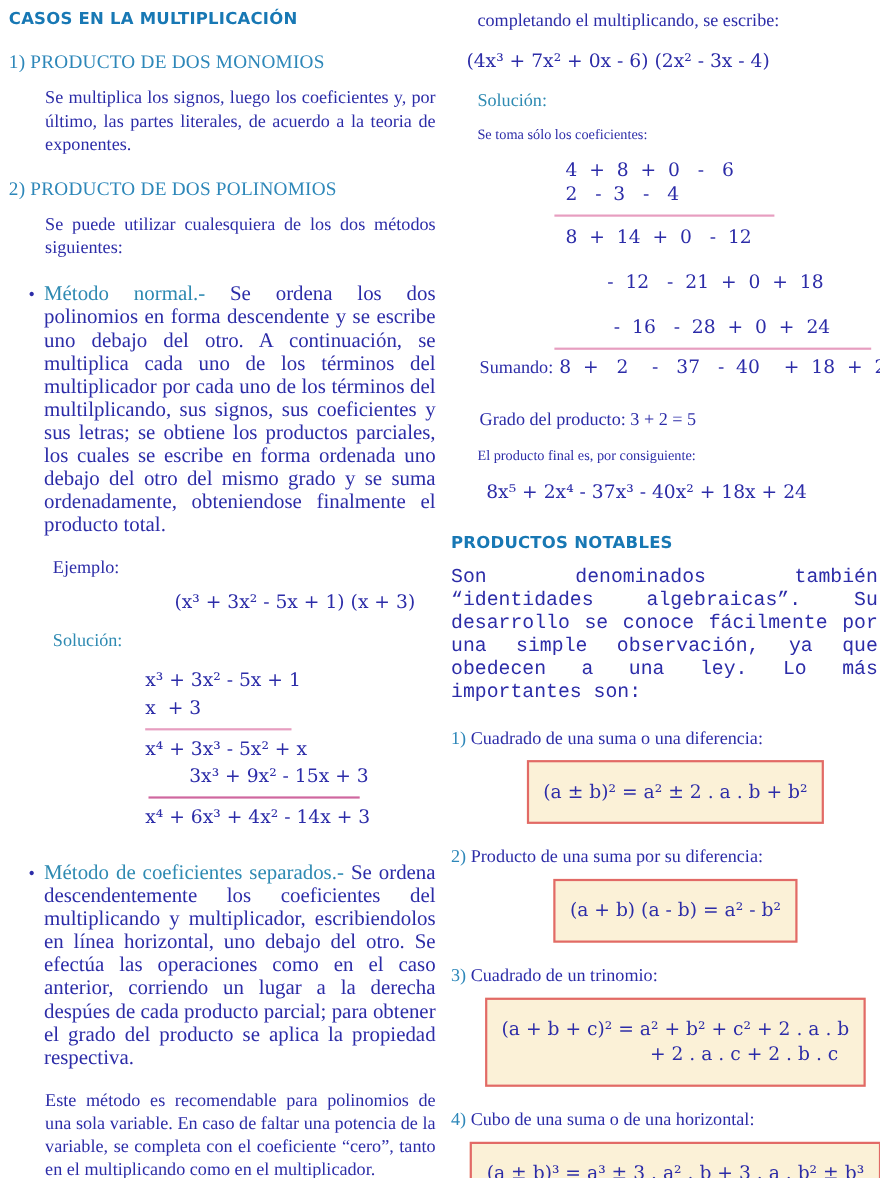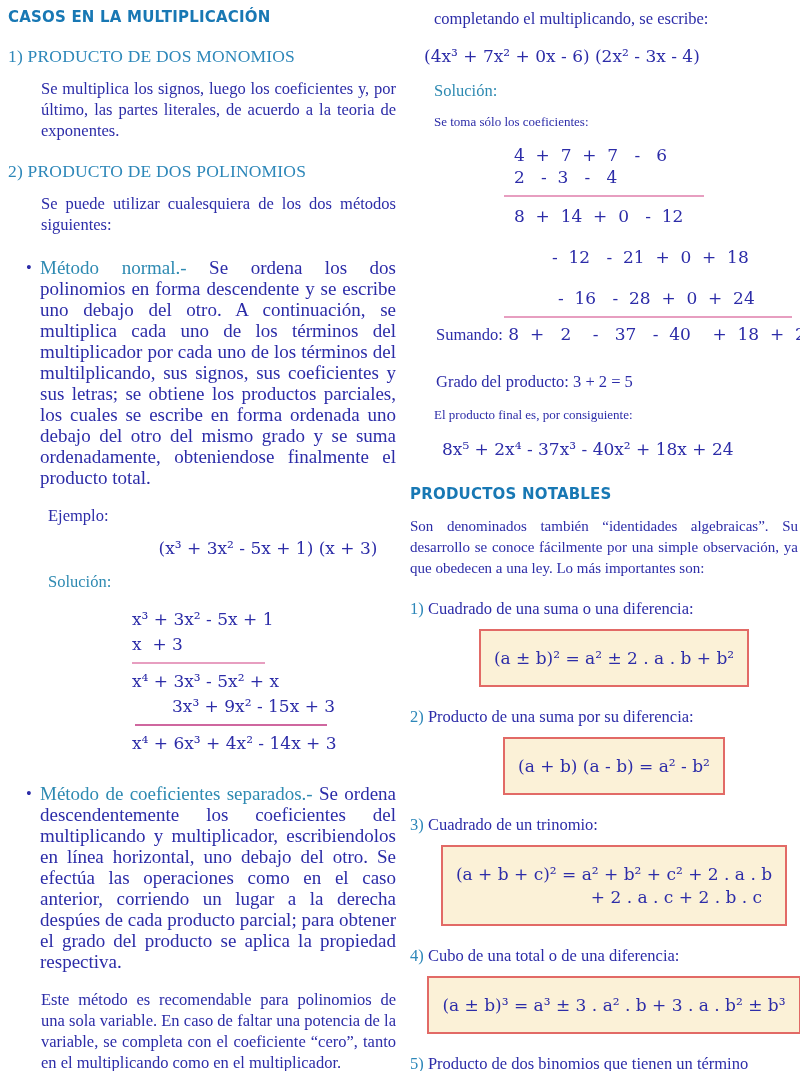--- a/index.html
+++ b/index.html
@@ -55,21 +55,21 @@
   .sum-row{margin:6px 0 0 28px;font-size:16.5px;white-space:pre;}
   .sum-row .math{font-size:17px;}
   .grade-line{margin:27px 0 0 28px;font-size:16.5px;}
   .final-text{margin:15px 0 0 26px;font-size:13px;}
   .final-formula{margin:16px 0 0 34px;}
   .notables-title{
     font-family:"DejaVu Sans","Liberation Sans",sans-serif;
     font-weight:bold;font-size:15px;letter-spacing:.2px;
     color:var(--title-blue,#1878b4);margin:26px 0 0 2px;
   }
-  .intro-para{font-size:15px;line-height:21px;text-align:justify;margin:13px 2px 0 2px;}
+  .intro-para{font-size:18px;line-height:21px;text-align:justify;margin:13px 2px 0 2px;font-family:Liberation Mono, monospace;}
   .item-head{
     font-size:16.5px;line-height:21px;margin:19px 0 0 2px;
     padding-left:22px;text-indent:-22px;
   }
   .item-num{color:var(--section-blue,#2d87b9);}
   .formula-box{
     width:fit-content;margin:10px auto 0 auto;transform:translateX(10px);
     background:var(--box-bg,#fbf1d7);
     border:2px solid var(--box-border,#e26a66);
     padding:17px 13px;text-align:center;
@@ -121,21 +121,21 @@
     <p class="math formula-center-l">(4x³ + 7x² - 6) (2x² - 3x - 4)</p>
   </div>
 
   <div class="col-right">
     <p class="cont-para">completando el multiplicando, se escribe:</p>
     <p class="math r-formula1">(4x³ + 7x² + 0x - 6) (2x² - 3x - 4)</p>
     <p class="label-line teal" style="margin:15px 0 0 26px">Solución:</p>
     <p class="final-text" style="margin-top:13px">Se toma sólo los coeficientes:</p>
 
     <div class="coef-block">
-      <div class="crow">4  +  7  +  7   -   6</div>
+      <div class="crow">4  +  8  +  0   -   6</div>
       <div class="crow">2   -  3   -   4</div>
     </div>
     <div class="rule rule-r1"></div>
     <div class="coef-block" style="margin-top:8px">
       <div class="crow">8  +  14  +  0   -  12</div>
       <div class="crow mt ind38">-  12   -  21  +  0  +  18</div>
       <div class="crow mt ind78">-  16   -  28  +  0  +  24</div>
     </div>
     <div class="rule rule-r2"></div>
 
@@ -157,21 +157,21 @@
       <p class="item-head"><span class="item-num">2)</span><span> Producto de una suma por su diferencia:</span></p>
       <div class="formula-box"><span class="math">(a + b) (a - b) = a² - b²</span></div>
     </div>
 
     <div>
       <p class="item-head"><span class="item-num">3)</span><span> Cuadrado de un trinomio:</span></p>
       <div class="formula-box"><span class="math">(a + b + c)² = a² + b² + c² + 2 . a . b</span><span class="math fx2">+ 2 . a . c + 2 . b . c</span></div>
     </div>
 
     <div>
-      <p class="item-head"><span class="item-num">4)</span><span> Cubo de una total o de una diferencia:</span></p>
+      <p class="item-head"><span class="item-num">4)</span><span> Cubo de una suma o de una horizontal:</span></p>
       <div class="formula-box"><span class="math">(a ± b)³ = a³ ± 3 . a² . b + 3 . a . b² ± b³</span></div>
     </div>
 
     <div>
       <p class="item-head"><span class="item-num">5)</span><span> Producto de dos binomios que tienen un término común:</span></p>
       <div class="formula-box"><span class="math">(x + a) (x + b) = x² + (a + b) x + a . b</span></div>
     </div>
   </div>
 
 </div>

